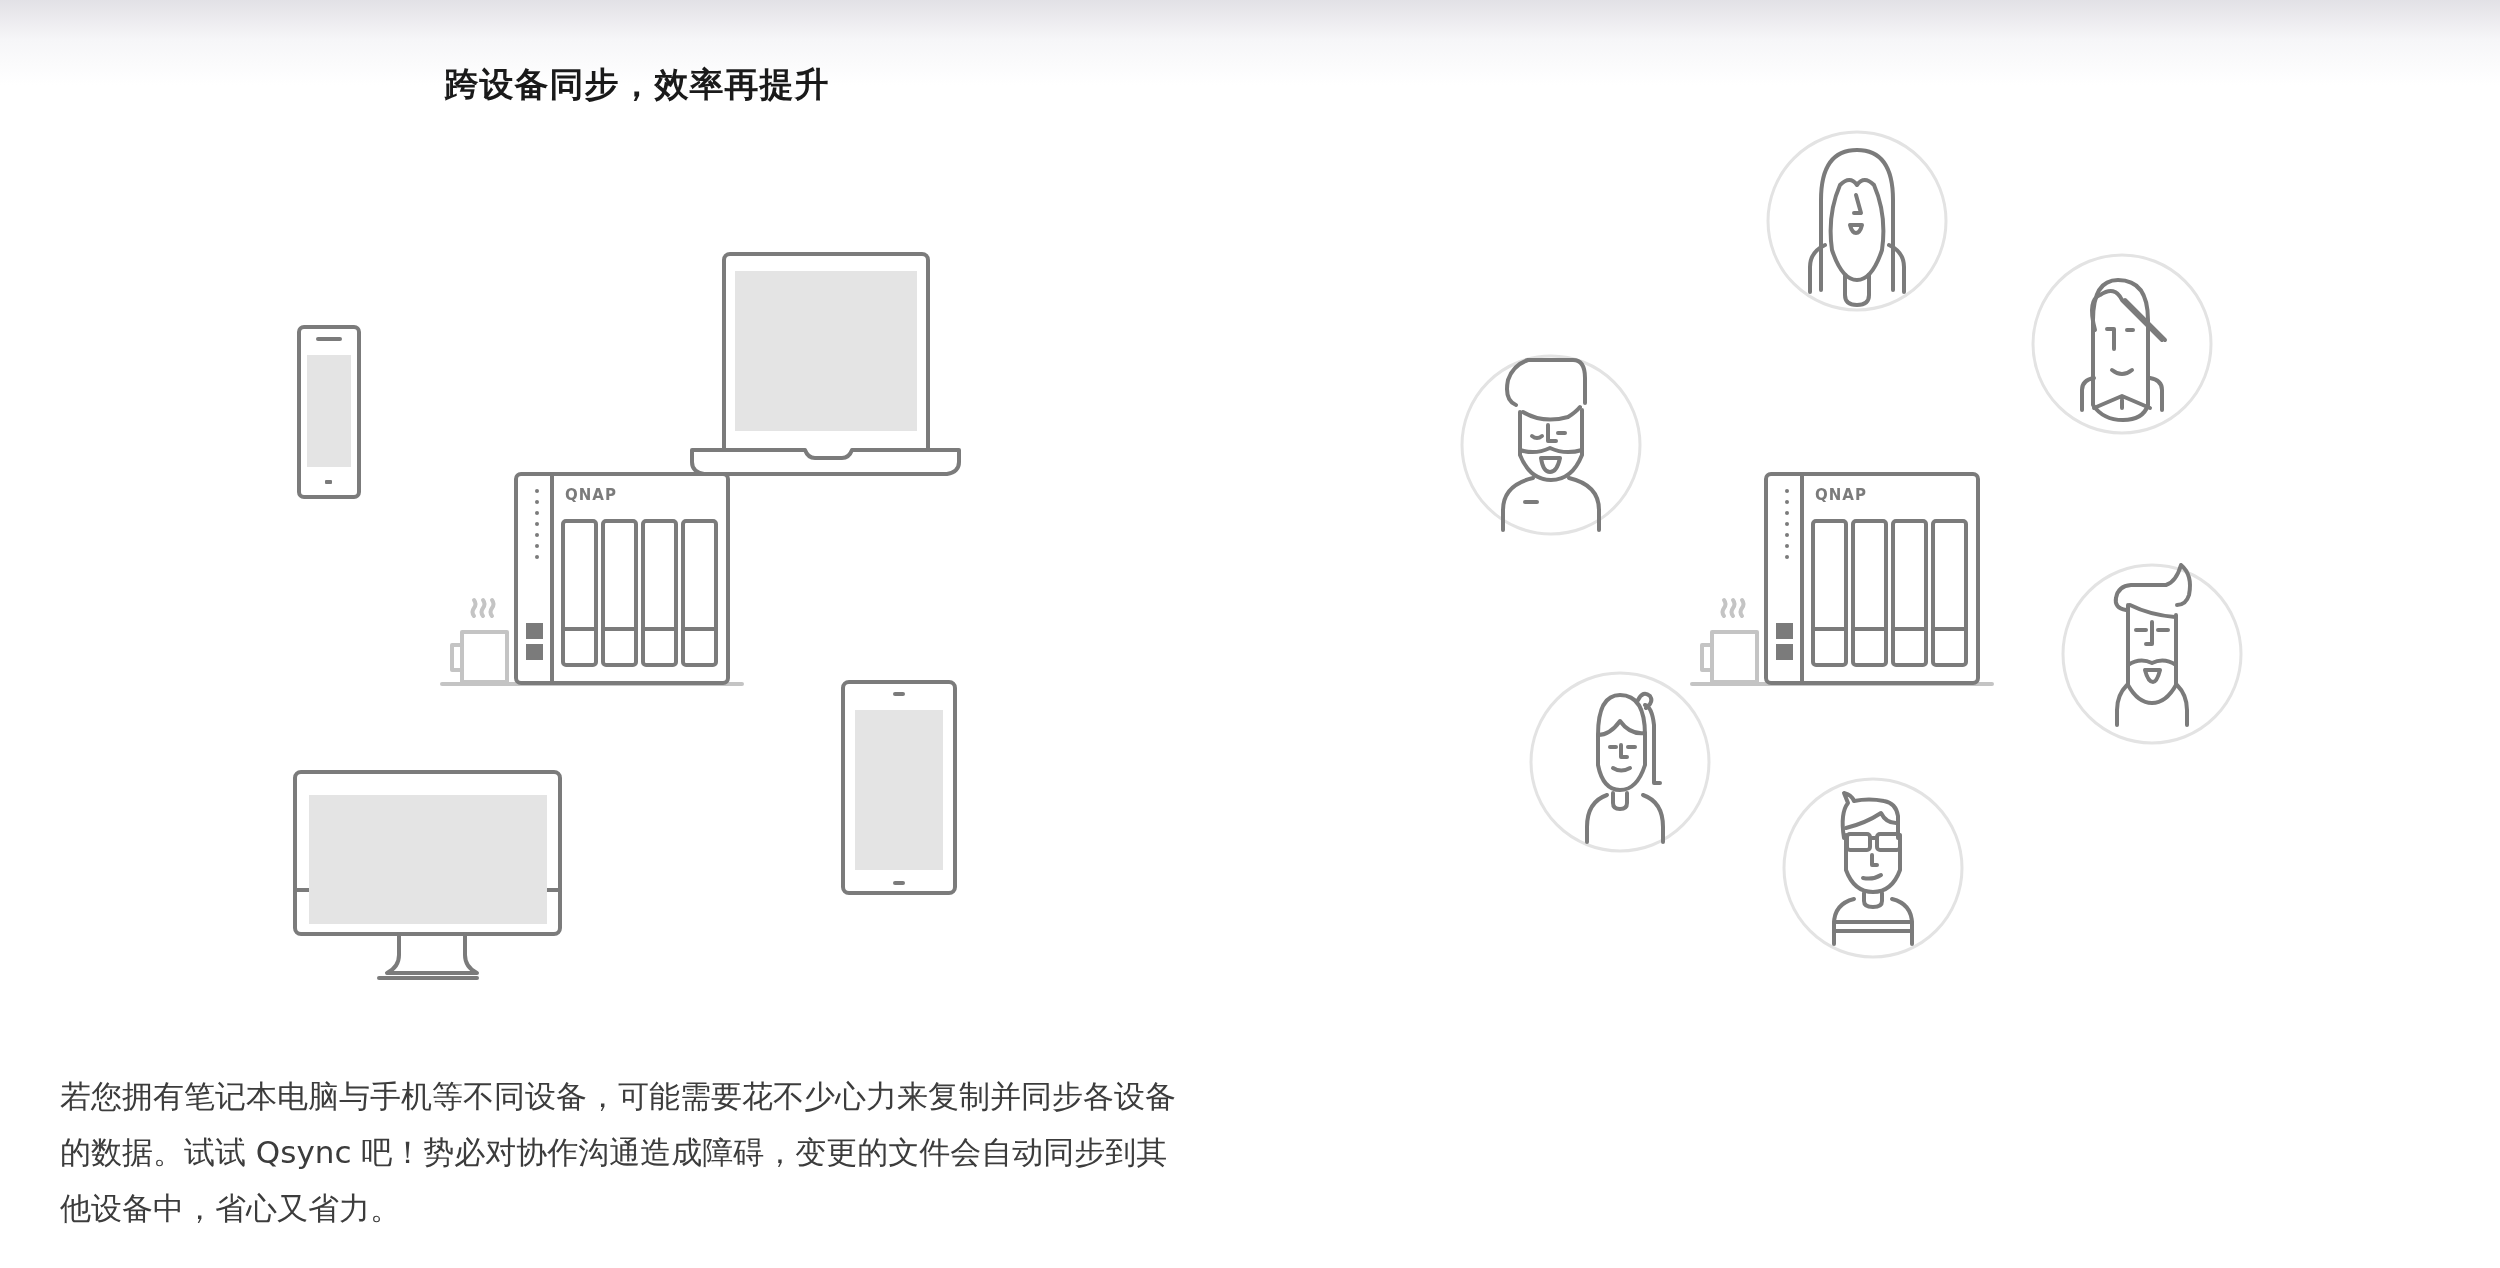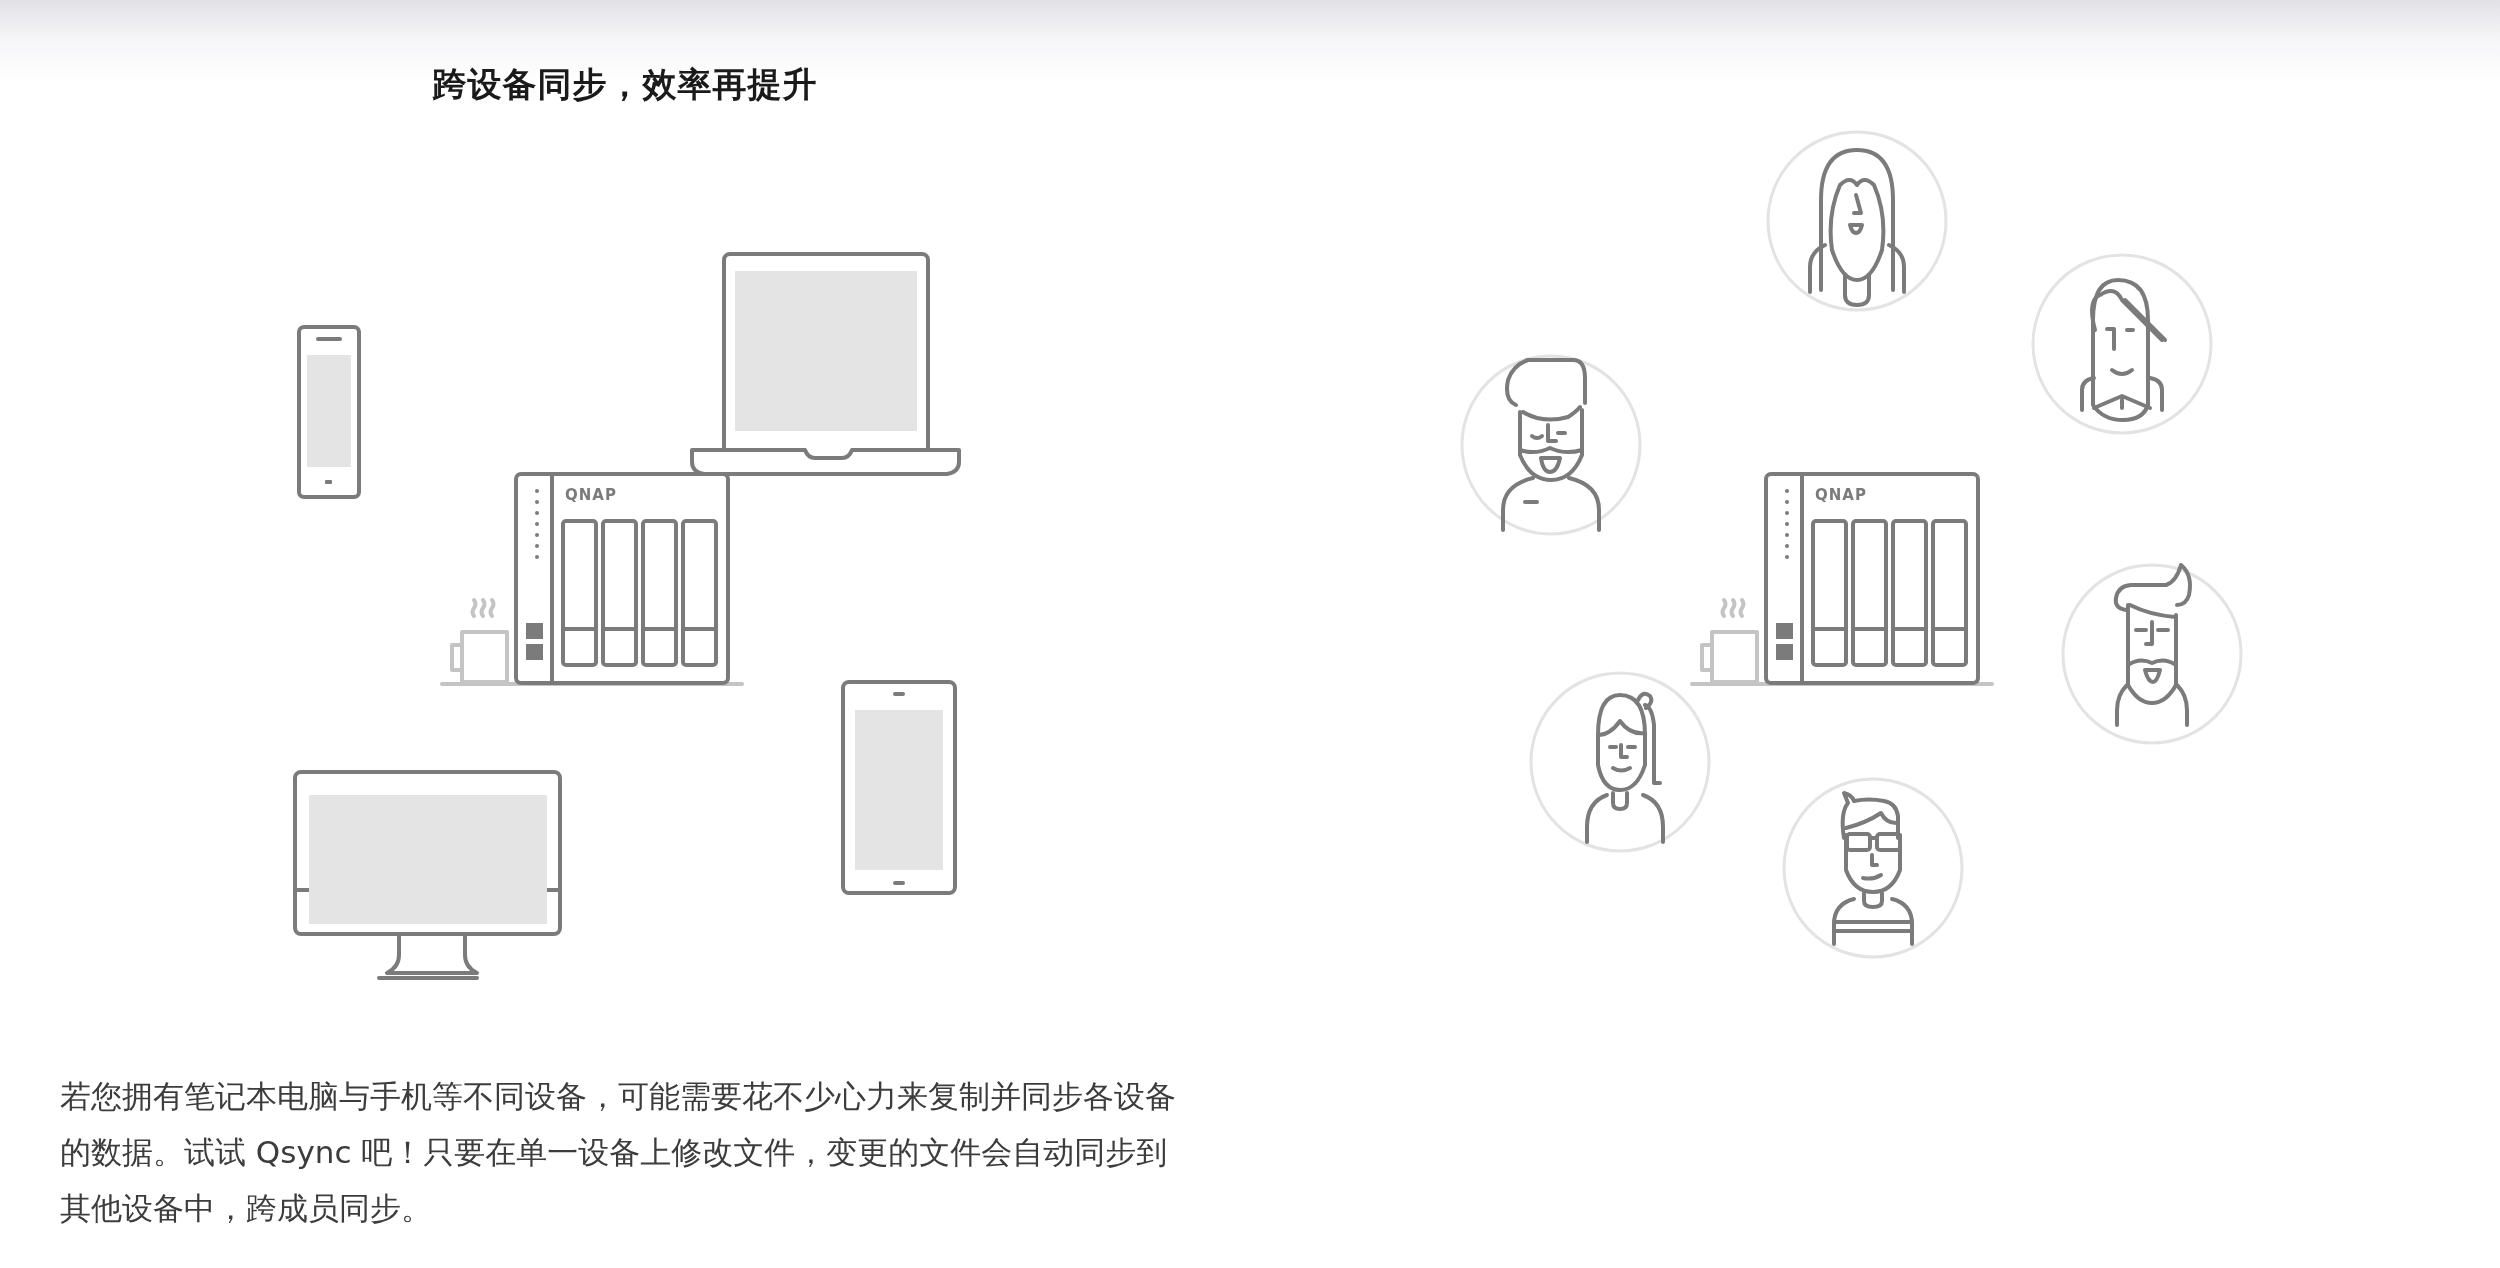--- a/index.html
+++ b/index.html
@@ -8,20 +8,21 @@
     background: linear-gradient(to bottom, #e2e1e6 0px, #f6f6f8 40px, #ffffff 85px, #ffffff 100%);
     font-family: "DejaVu Sans", "Liberation Sans", sans-serif;
   }
   .col { position:absolute; top:0; height:1268px; }
   .col-left { left:0; width:1250px; }
   .col-right { left:1250px; width:1250px; }
   .title {
     position:absolute; top:62px; left:0; width:1250px; text-align:center;
     font-size:34px; font-weight:bold; color:#1a1a1a; letter-spacing:1px;
     margin:0;
+    padding-left:12px;
   }
   .col-left .title { left:0; width:1250px; }
   .col-right .title { left:0; width:1250px; }
   .illus { position:absolute; left:0; top:0; width:1250px; height:1000px; }
   .desc {
     position:absolute; top:1068px; margin:0;
     font-size:31px; line-height:56px; color:#3c3c3c;
   }
   .col-left .desc { left:60px; width:1130px; }
   .col-right .desc { left:60px; width:1130px; }
@@ -96,21 +97,21 @@
 
     <g>
       <rect class="st" x="295" y="772" width="265" height="162" rx="6"></rect>
       <line class="st" x1="295" y1="890" x2="560" y2="890"></line>
       <rect class="scr" x="309" y="795" width="238" height="172" transform="scale(1,0.75) translate(0,265)"></rect>
       <path class="st" d="M399 934 V955 q0 12 -12 18 H477 q-12 -6 -12 -18 V934"></path>
       <line class="st" x1="379" y1="978" x2="477" y2="978"></line>
     </g>
   </svg>
 
-  <p class="desc">若您拥有笔记本电脑与手机等不同设备，可能需要花不少心力来复制并同步各设备的数据。试试 Qsync 吧！只要在单一设备上修改文件，变更的文件会自动同步到其他设备中，跨成员同步。</p>
+  <p class="desc">若您拥有笔记本电脑与手机等不同设备，可能需要花不少心力来复制并同步各设备的数据。试试 Qsync 吧！势必对协作沟通造成障碍，变更的文件会自动同步到其他设备中，省心又省力。</p>
 </section>
 
 <section class="col col-right">
 
   <svg class="illus" viewBox="0 0 1250 1000" width="1250" height="1000">
 
     <g>
       <circle class="ring" cx="607" cy="221" r="89"></circle>
       <path class="st" d="M571 290 V200 q0 -50 36 -50 q36 0 36 50 V290"></path>
       <path class="st" d="M582 250 q-5 -35 8 -65 q10 -10 17 0 q7 -10 17 0 q13 30 8 65 q-10 30 -25 30 q-15 0 -25 -30"></path>

